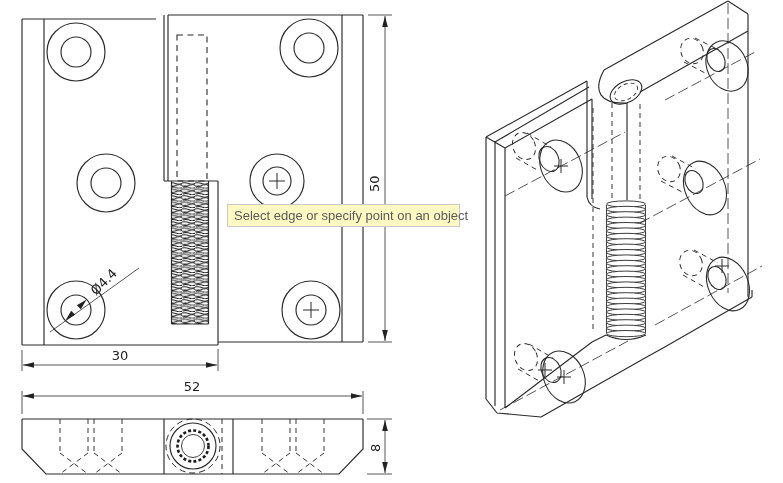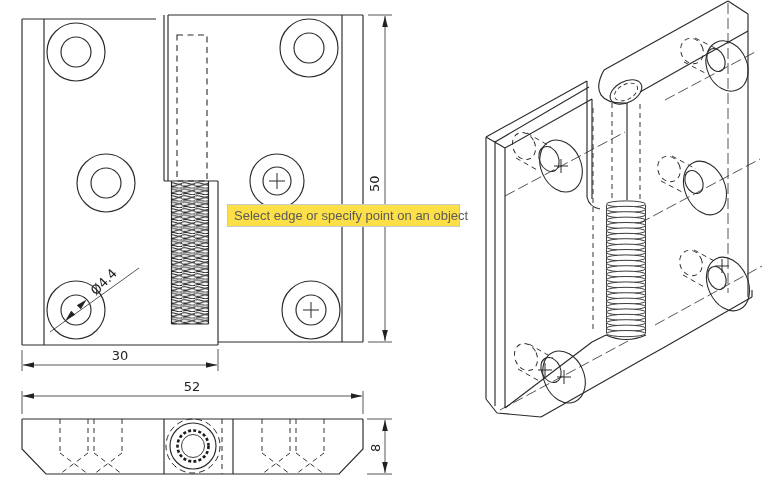--- a/index.html
+++ b/index.html
@@ -13,21 +13,21 @@
   svg text{
     font-family:"DejaVu Sans", sans-serif;
     font-size:13px;
     fill:#222;
   }
   #tooltip{
     position:absolute;
     left:227px;top:204px;
     width:225px;height:20px;
     padding:1px 0 0 6px;
-    background:#fde047;
+    background:#fef9c3;
     border:1px solid #c9c9c9;
     color:#5a5a5a;
     font-size:13px;
     line-height:20px;
     white-space:nowrap;
   }
 </style>
 </head>
 <body>
 

